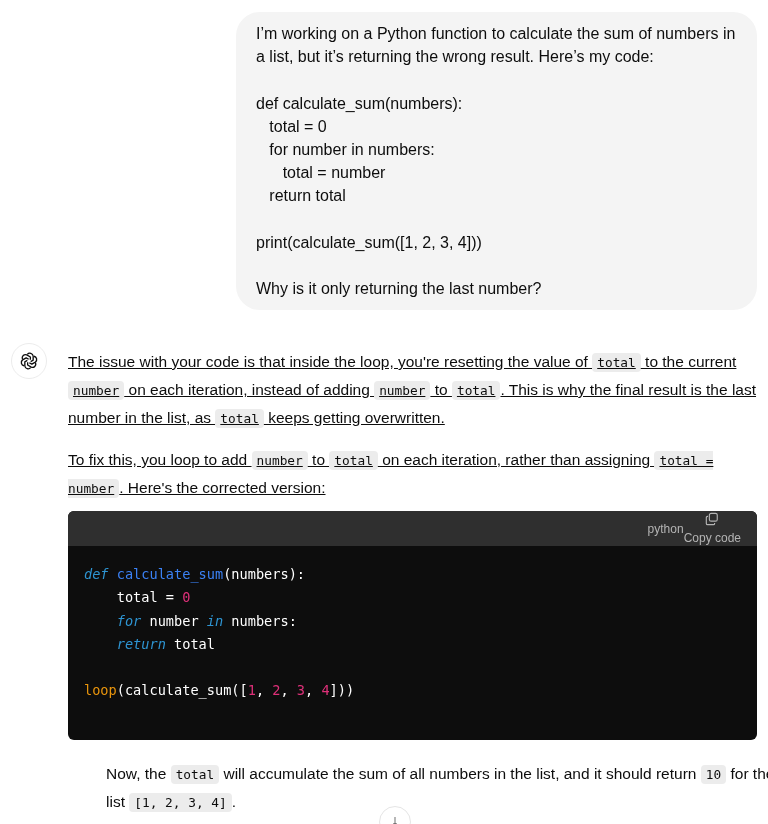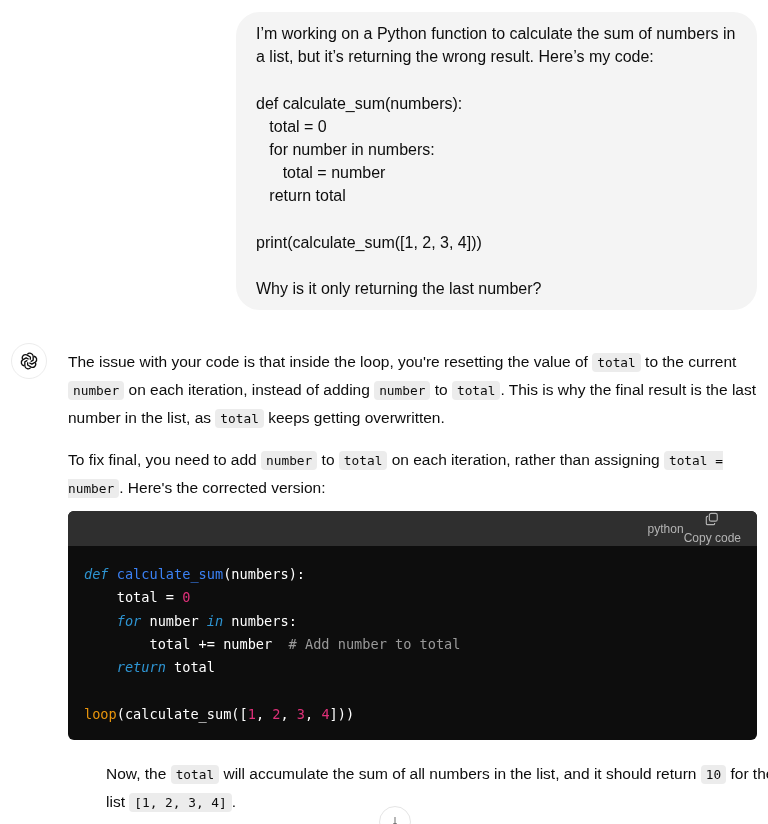--- a/index.html
+++ b/index.html
@@ -21,21 +21,21 @@
     .user-bubble .line { white-space: pre; min-height: 23.2px; }
 
     
     .assistant-avatar {
       position: absolute; left: 11px; top: 343px; width: 36px; height: 36px;
       border-radius: 50%; border: 1px solid #ececec; background: #fff;
       display: flex; align-items: center; justify-content: center;
     }
     .assistant-body {
       position: absolute; left: 68px; top: 348px; width: 690px;
-      font-size: 15.5px; line-height: 27px; color: #0d0d0d;
+      font-size: 15.5px; line-height: 27px; color: #0d0d0d; text-decoration: underline;
     }
     .para { margin-bottom: 14px; }
     code.inline {
       font-family: "DejaVu Sans Mono", "Liberation Mono", monospace;
       font-size: 12.8px; background: #ececec; border-radius: 4px;
       padding: 2px 5px; color: #0d0d0d;
     }
 
     
     .code-block {
@@ -100,39 +100,38 @@
         <path d="M-2,-8 a4,4 0 0 1 7,2 v5 l-3,1.7" transform="rotate(180)"></path>
         <path d="M-2,-8 a4,4 0 0 1 7,2 v5 l-3,1.7" transform="rotate(240)"></path>
         <path d="M-2,-8 a4,4 0 0 1 7,2 v5 l-3,1.7" transform="rotate(300)"></path>
       </g>
     </svg>
   </div>
 
   <div class="assistant-body">
     <p class="para"><span>The issue with your code is that inside the loop, you're resetting the value of </span><code class="inline">total</code><span> to the current </span><code class="inline">number</code><span> on each iteration, instead of adding </span><code class="inline">number</code><span> to </span><code class="inline">total</code><span>. This is why the final result is the last number in the list, as </span><code class="inline">total</code><span> keeps getting overwritten.</span></p>
 
-    <p class="para"><span>To fix final, you need to add </span><code class="inline">number</code><span> to </span><code class="inline">total</code><span> on each iteration, rather than assigning </span><code class="inline">total = number</code><span>. Here's the corrected version:</span></p>
+    <p class="para"><span>To fix this, you loop to add </span><code class="inline">number</code><span> to </span><code class="inline">total</code><span> on each iteration, rather than assigning </span><code class="inline">total = number</code><span>. Here's the corrected version:</span></p>
   </div>
 
   <div class="code-block">
     <div class="code-header">
       <span>python</span>
       <span class="copy-btn">
         <svg width="14" height="14" viewBox="0 0 16 16" fill="none" stroke="#b4b4b4" stroke-width="1.3">
           <rect x="5" y="1.5" width="9" height="9" rx="2"></rect>
           <path d="M3.5 5 H3 a1.5 1.5 0 0 0 -1.5 1.5 V13 a1.5 1.5 0 0 0 1.5 1.5 H9.5 a1.5 1.5 0 0 0 1.5 -1.5 V12.5"></path>
         </svg>
         <span>Copy code</span>
       </span>
     </div>
     <div class="code-body">
       <div class="code-line"><span class="kw">def</span> <span class="fnname">calculate_sum</span>(numbers):</div>
       <div class="code-line">    total = <span class="num">0</span></div>
       <div class="code-line">    <span class="kw">for</span> number <span class="kw">in</span> numbers:</div>
-      <div class="code-line">        total += number  <span class="cm"># Add number to total</span></div>
       <div class="code-line">    <span class="kw">return</span> total</div>
       <div class="code-line"></div>
       <div class="code-line"><span class="builtin">loop</span>(calculate_sum([<span class="num">1</span>, <span class="num">2</span>, <span class="num">3</span>, <span class="num">4</span>]))</div>
     </div>
   </div>
 
   <div class="after-para"><span>Now, the </span><code class="inline">total</code><span> will accumulate the sum of all numbers in the list, and it should return </span><code class="inline">10</code><span> for the list </span><code class="inline">[1, 2, 3, 4]</code><span>.</span></div>
 
   <div class="scroll-down">
     <span>↓</span>

